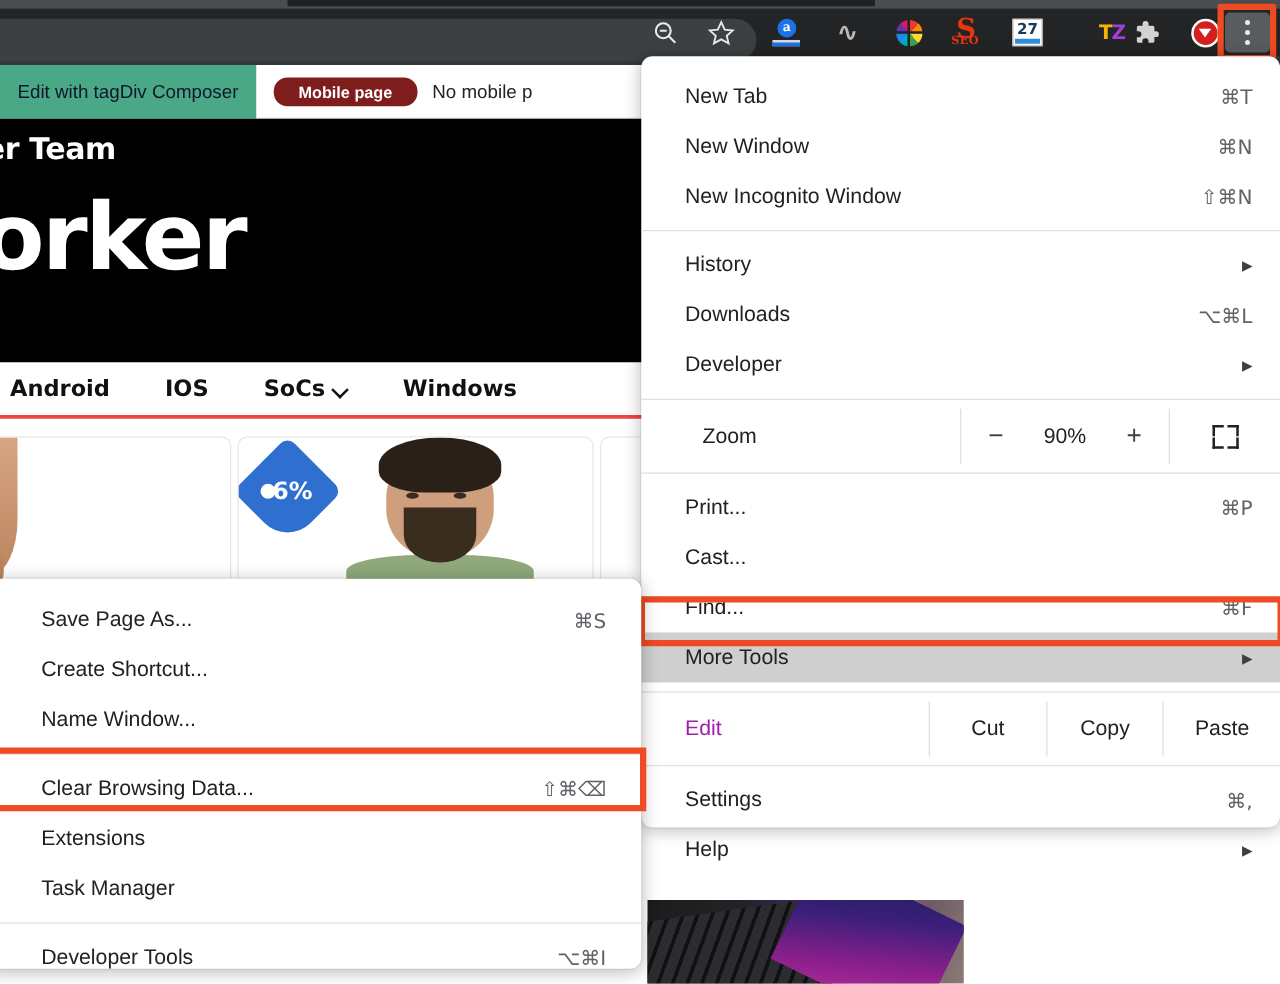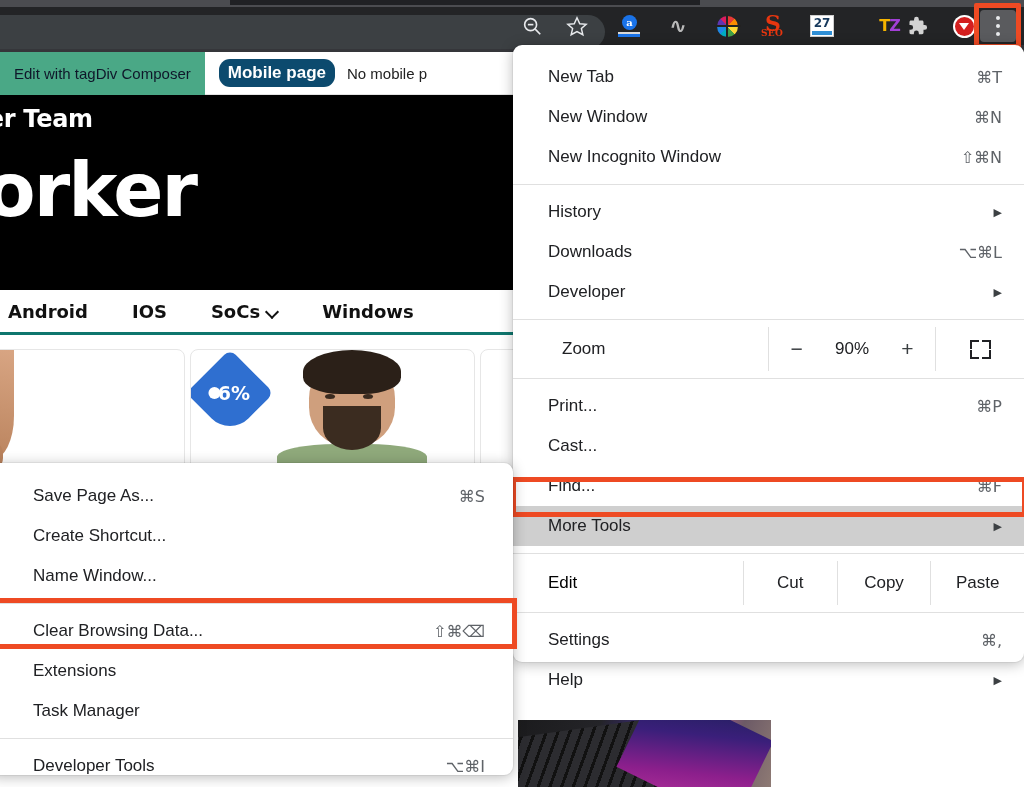--- a/index.html
+++ b/index.html
@@ -16,22 +16,22 @@
 
   .tagdiv-bar {
     position:absolute; left:0; top:52px; width:1024px; height:43px;
     background:#ffffff; display:flex; align-items:center;
     border-bottom:1px solid #e3e3e3;
   }
   .tagdiv-seg { height:43px; display:flex; align-items:center; white-space:nowrap; }
   .tagdiv-seg.plain { padding:0 14px; color:#222; font-size:15px; }
   .tagdiv-seg.green { background:#4aa886; color:#0f172a; font-size:15px; padding:0 14px; }
   .pill-black {
-    background:#0c4a6e; color:#fff; font-size:17px; font-weight:700;
-    border-radius:11px; padding:4px 9px; margin-left:14px;
+    background:#7f1d1d; color:#fff; font-size:13px; font-weight:700;
+    border-radius:11px; padding:4px 20px; margin-left:14px;
   }
   .tagdiv-note { font-size:15px; color:#222; margin-left:12px; white-space:nowrap; }
 
   .site-hero {
     position:absolute; left:0; top:95px; width:1024px; height:195px;
     background:#000; color:#fff; overflow:hidden;
   }
   .site-team {
     position:absolute; left:-55px; top:10px;
     font-size:24px; font-weight:700; letter-spacing:-0.3px;
@@ -39,21 +39,21 @@
   }
   .site-logo {
     position:absolute; left:-60px; top:58px;
     font-size:74px; font-weight:800; letter-spacing:-2px; line-height:1;
     font-family:"DejaVu Sans", sans-serif;
   }
 
   .site-nav {
     position:absolute; left:0; top:290px; width:1024px; height:45px;
     background:#fff; display:flex; align-items:center;
-    border-bottom:3px solid #0f766e;
+    border-bottom:3px solid #ef4444;
   }
   .nav-link {
     font-size:18px; font-weight:700; color:#111; margin-right:44px;
     font-family:"DejaVu Sans", sans-serif; display:flex; align-items:center; gap:7px;
     white-space:nowrap;
   }
   .nav-link:first-child { margin-left:8px; }
   .chev { display:inline-block; width:11px; height:11px; position:relative; }
   .chev::after {
     content:""; position:absolute; left:0; top:1px; width:8px; height:8px;
@@ -211,21 +211,21 @@
   .zoom-full { width:88px; display:flex; align-items:center; justify-content:center; }
   .fs-icon { width:21px; height:19px; position:relative; }
   .fs-icon span { position:absolute; width:9px; height:9px; }
   .fs-icon .tl { left:0; top:0; border-left:2.6px solid #202124; border-top:2.6px solid #202124; }
   .fs-icon .tr { right:0; top:0; border-right:2.6px solid #202124; border-top:2.6px solid #202124; }
   .fs-icon .bl { left:0; bottom:0; border-left:2.6px solid #202124; border-bottom:2.6px solid #202124; }
   .fs-icon .br { right:0; bottom:0; border-right:2.6px solid #202124; border-bottom:2.6px solid #202124; }
 
   .edit-row { display:flex; align-items:stretch; height:44px; }
   .edit-label { width:230px; display:flex; align-items:center; padding-left:35px;
-    font-size:17px; color:#000000; }
+    font-size:17px; color:#a21caf; }
   .edit-act { flex:1; display:flex; align-items:center; justify-content:center;
     font-size:17px; color:#202124; border-left:1px solid #e0e0e0; }
 
   .hl-moretools {
     position:absolute; left:511px; top:477px; width:516px; height:40px;
     border:5px solid #ee4a23; pointer-events:none;
   }
 
   
   .menu-sub {

